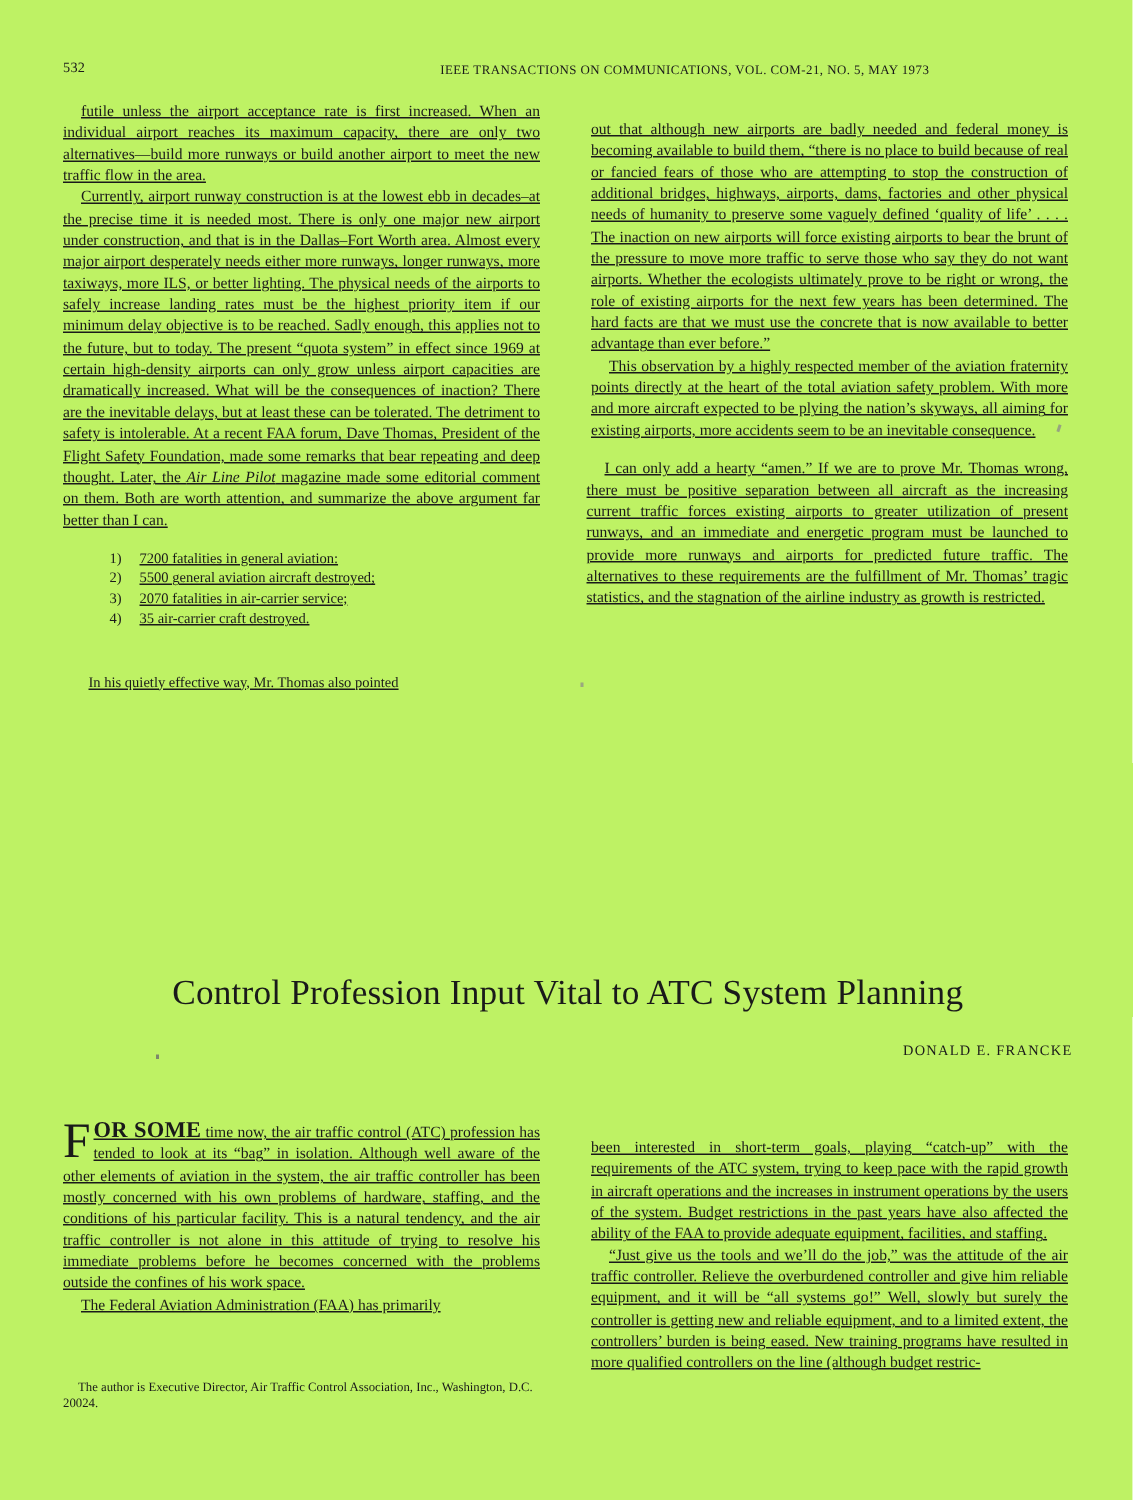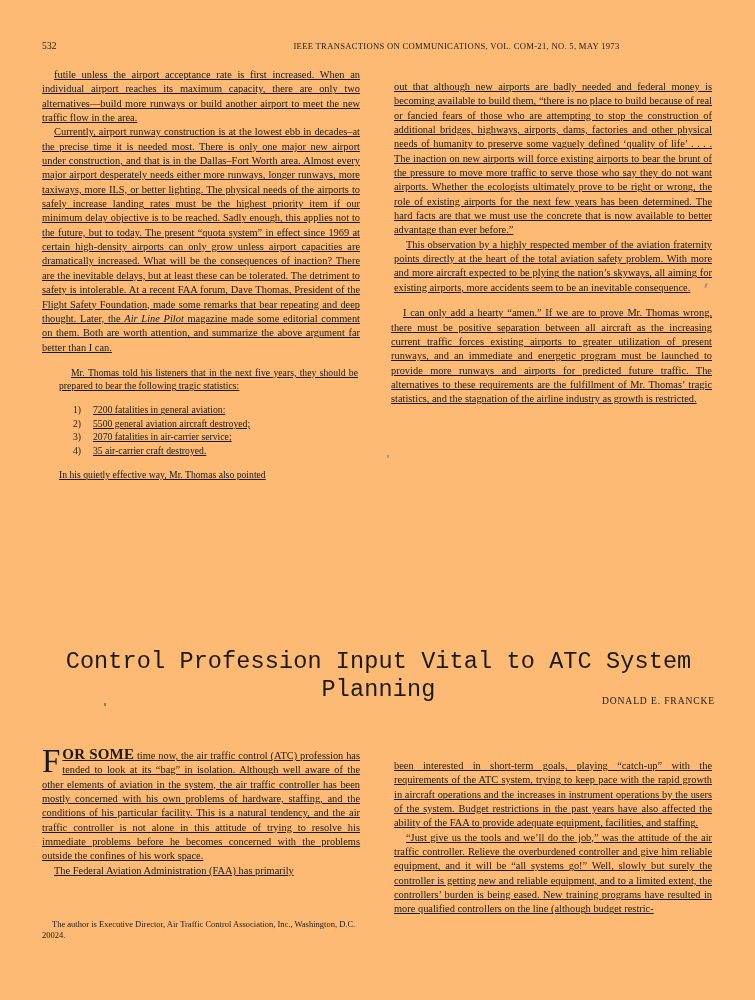--- a/index.html
+++ b/index.html
@@ -11,21 +11,21 @@
     width: 755px;
     height: 1000px;
     position: relative;
     font-family: "Liberation Serif", "DejaVu Serif", serif;
     color: #1a1a1a;
     overflow: hidden;
   }
   .page {
     position: absolute;
     inset: 0;
-    background: #fdba74;
+    background: #bef264;
   }
 
   
   .runhead {
     position: absolute;
     top: 41px;
     left: 42px;
     right: 40px;
     height: 14px;
     font-size: 9px;
@@ -99,37 +99,37 @@
     padding-left: 20px;
     white-space: nowrap;
   }
   .extract ol li::before {
     content: counter(tragic) ")";
     position: absolute;
     left: 0;
     top: 0;
   }
   .extract .after {
-    margin-top: 11px;
+    margin-top: 29px;
     text-indent: 0;
   }
 
   
   .article-title {
     position: absolute;
     top: 648px;
     left: 42px;
     right: 40px;
     text-align: center;
     font-size: 23.5px;
     line-height: 28px;
     font-weight: normal;
     letter-spacing: 0.005em;
     margin: 0;
-    font-family: Liberation Mono, monospace;
+    font-family: Liberation Serif, serif;
   }
   .article-author {
     position: absolute;
     top: 695px;
     left: 42px;
     right: 40px;
     text-align: right;
     font-size: 9.6px;
     letter-spacing: 0.09em;
     margin: 0;
@@ -211,21 +211,20 @@
     <span class="journal">IEEE TRANSACTIONS ON COMMUNICATIONS, VOL. COM-21, NO. 5, MAY 1973</span>
   </div>
 
   <div class="cols" id="top-block">
 
     <div class="col">
       <p>futile unless the airport acceptance rate is first increased. When an individual airport reaches its maximum capacity, there are only two alternatives—build more runways or build another airport to meet the new traffic flow in the area.</p>
       <p><span>Currently, airport runway construction is at the lowest ebb in decades–at the precise time it is needed most. There is only one major new airport under construction, and that is in the Dallas–Fort Worth area. Almost every major airport desperately needs either more runways, longer runways, more taxiways, more ILS, or better lighting. The physical needs of the airports to safely increase landing rates must be the highest priority item if our minimum delay objective is to be reached. Sadly enough, this applies not to the future, but to today. The present “quota system” in effect since 1969 at certain high-density airports can only grow unless airport capacities are dramatically increased. What will be the consequences of inaction? There are the inevitable delays, but at least these can be tolerated. The detriment to safety is intolerable. At a recent FAA forum, Dave Thomas, President of the Flight Safety Foundation, made some remarks that bear repeating and deep thought. Later, the </span><em>Air Line Pilot</em><span> magazine made some editorial comment on them. Both are worth attention, and summarize the above argument far better than I can.</span></p>
 
       <div class="extract">
-        <p>Mr. Thomas told his listeners that in the next five years, they should be prepared to bear the following tragic statistics:</p>
         <ol>
           <li>7200 fatalities in general aviation:</li>
           <li>5500 general aviation aircraft destroyed;</li>
           <li>2070 fatalities in air-carrier service;</li>
           <li>35 air-carrier craft destroyed.</li>
         </ol>
         <p class="after">In his quietly effective way, Mr. Thomas also pointed</p>
       </div>
     </div>
 

